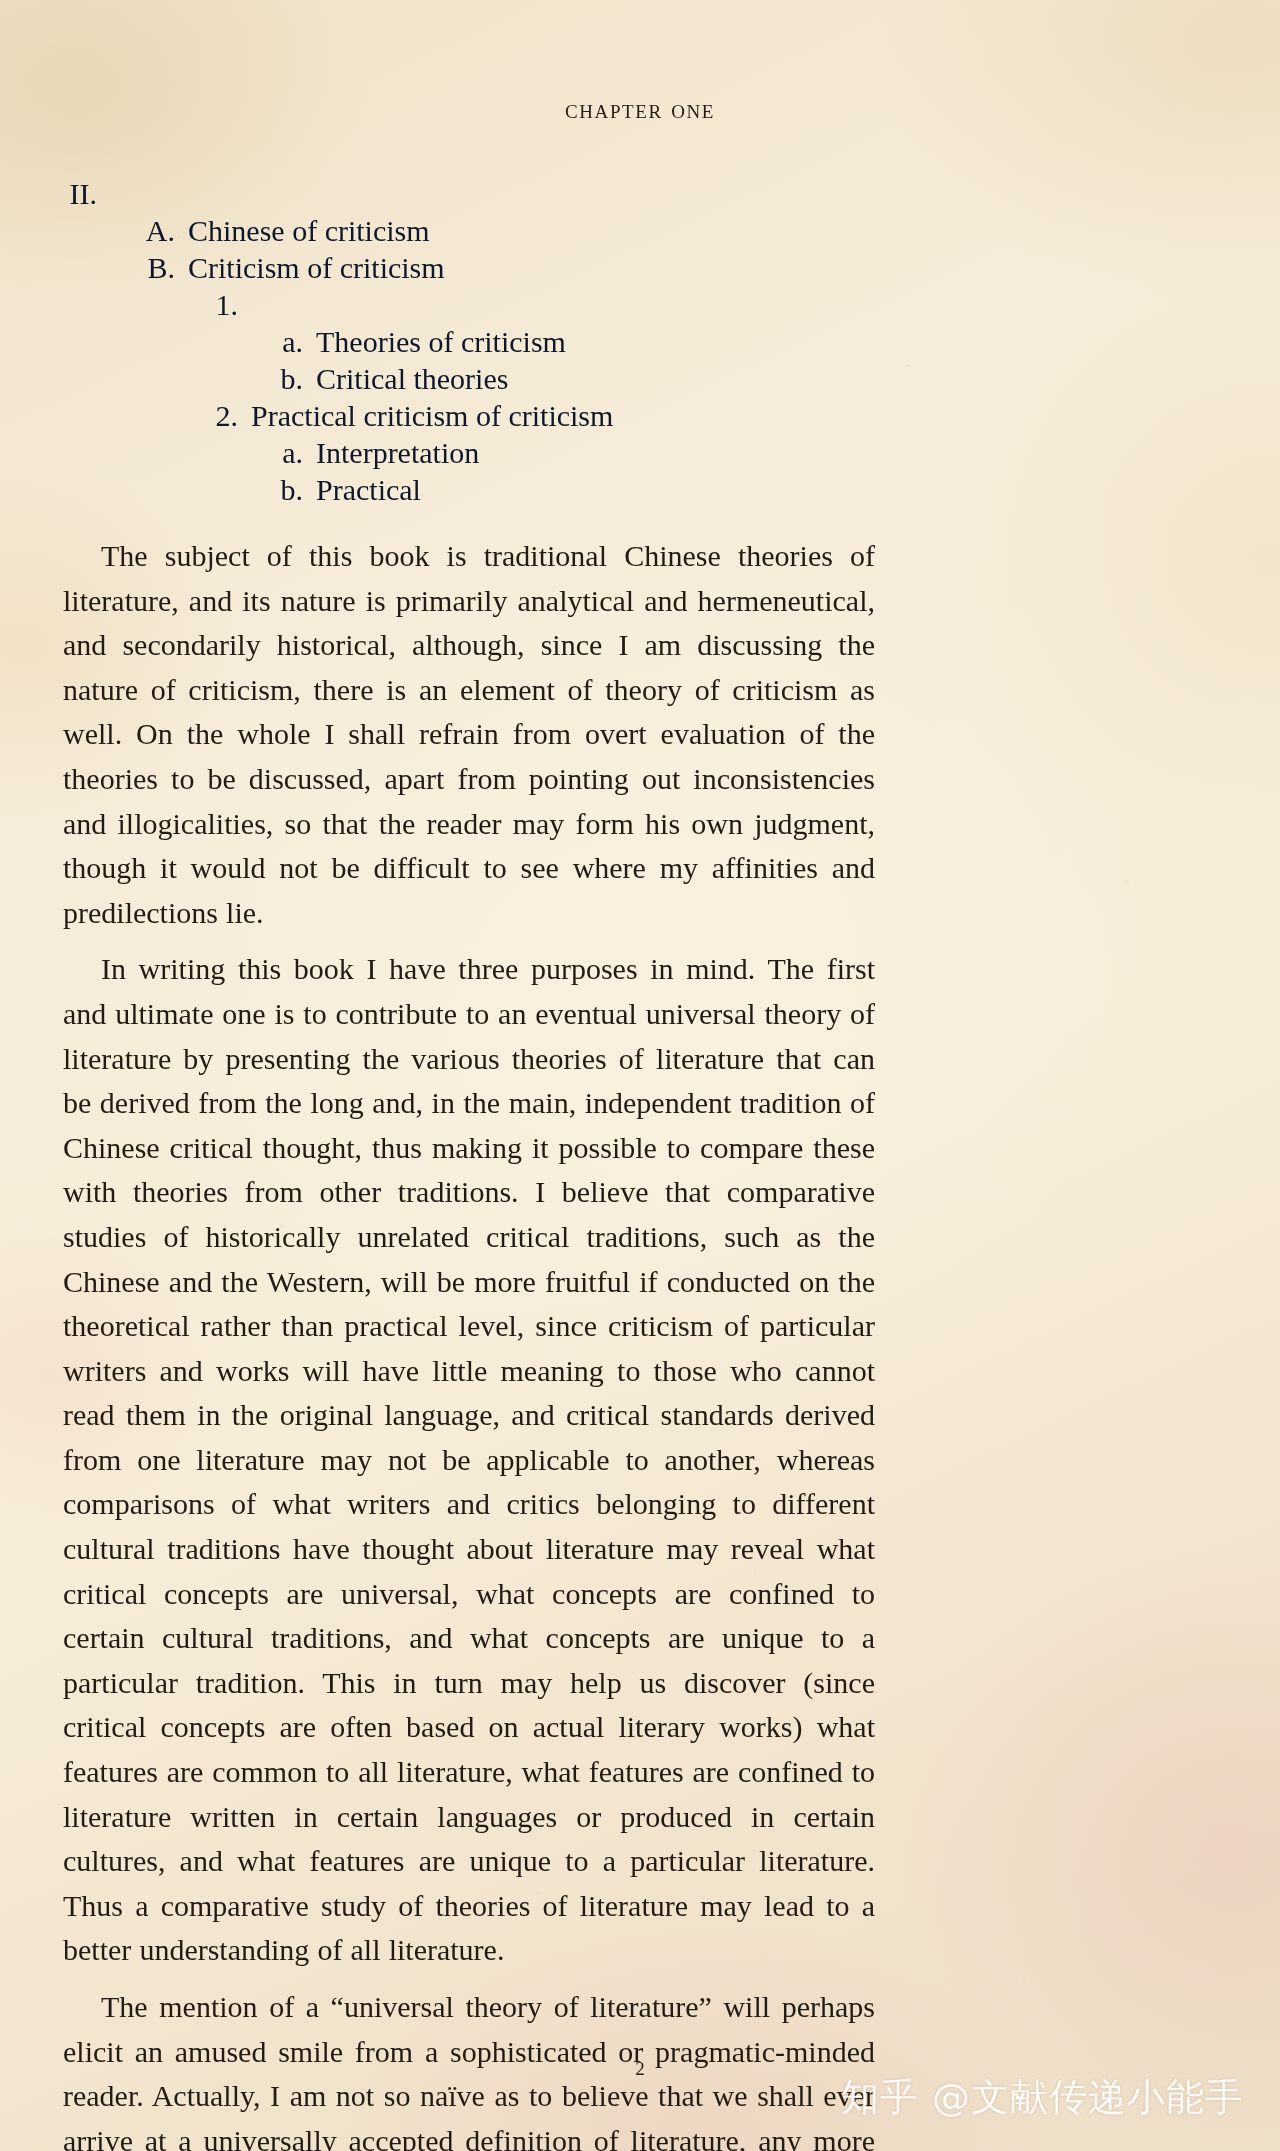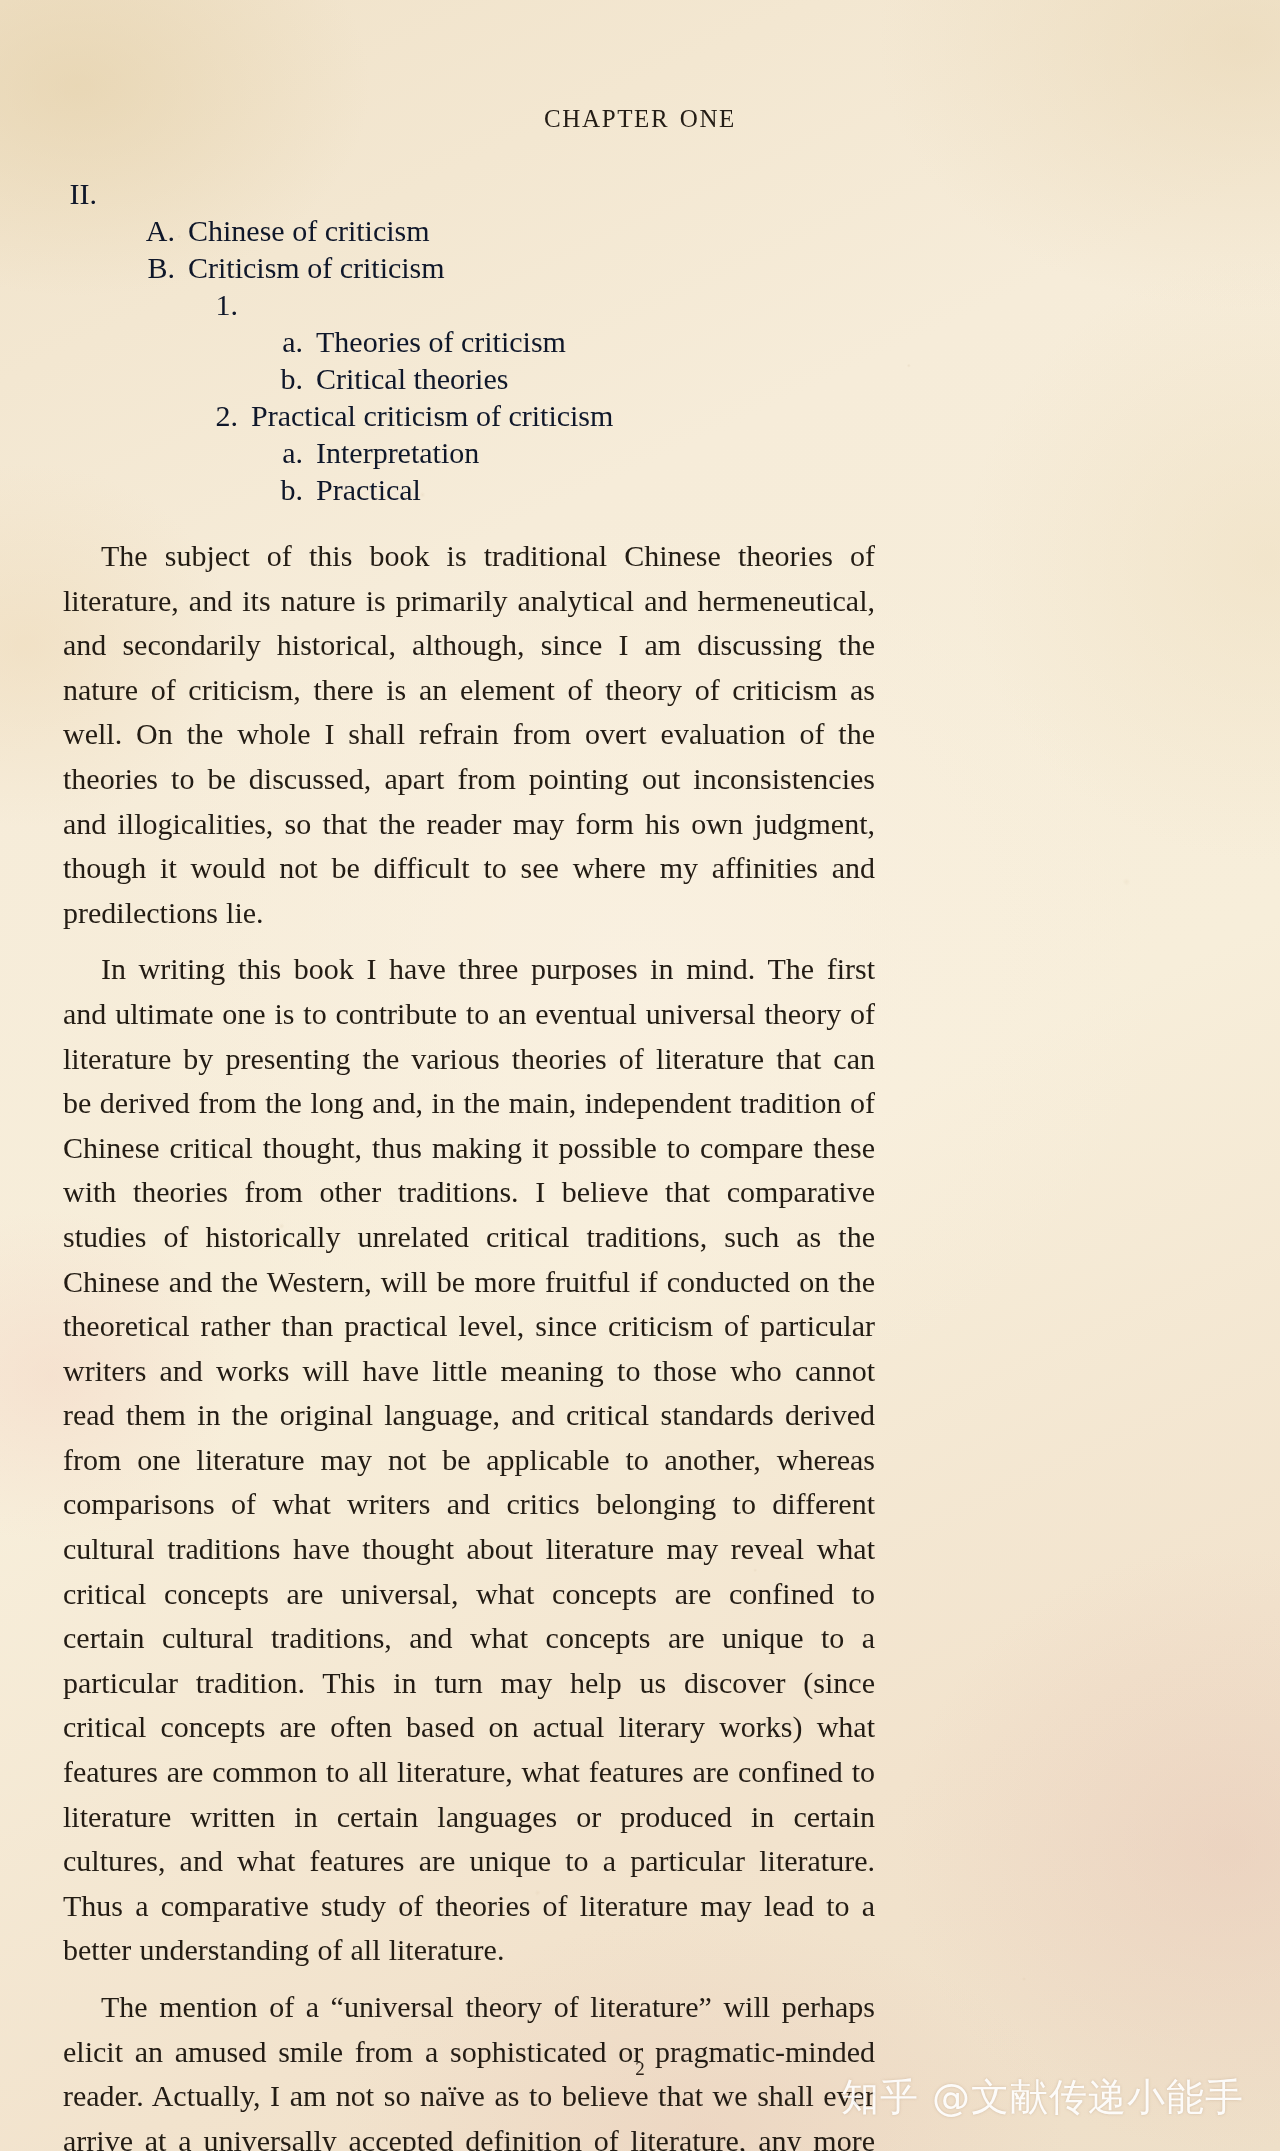--- a/index.html
+++ b/index.html
@@ -53,21 +53,21 @@
     inset: 0;
     padding: 0;
   }
 
   .running-head {
     position: absolute;
     top: 94px;
     left: 0;
     width: 100%;
     text-align: center;
-    font-size: 36px;
+    font-size: 27px;
     letter-spacing: 1.6px;
     color: #241d16;
     font-variant: small-caps;
     text-transform: lowercase;
   }
   .running-head::first-letter { font-size: 1em; }
 
   .textblock {
     position: absolute;
     left: 63px;

